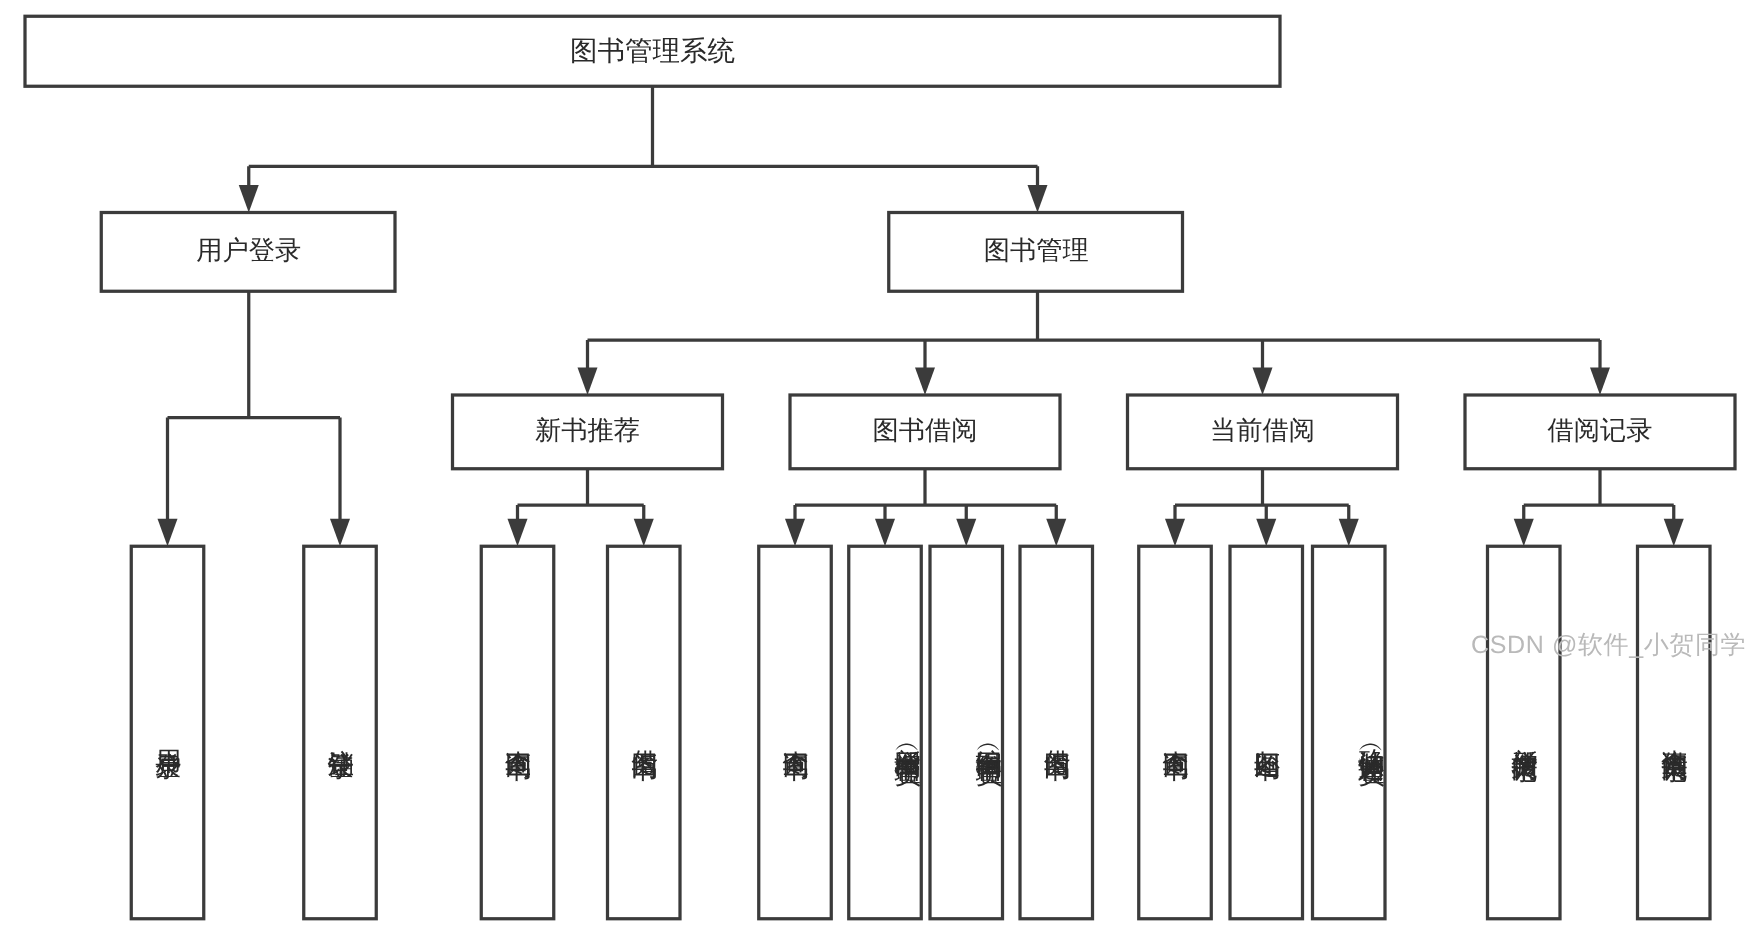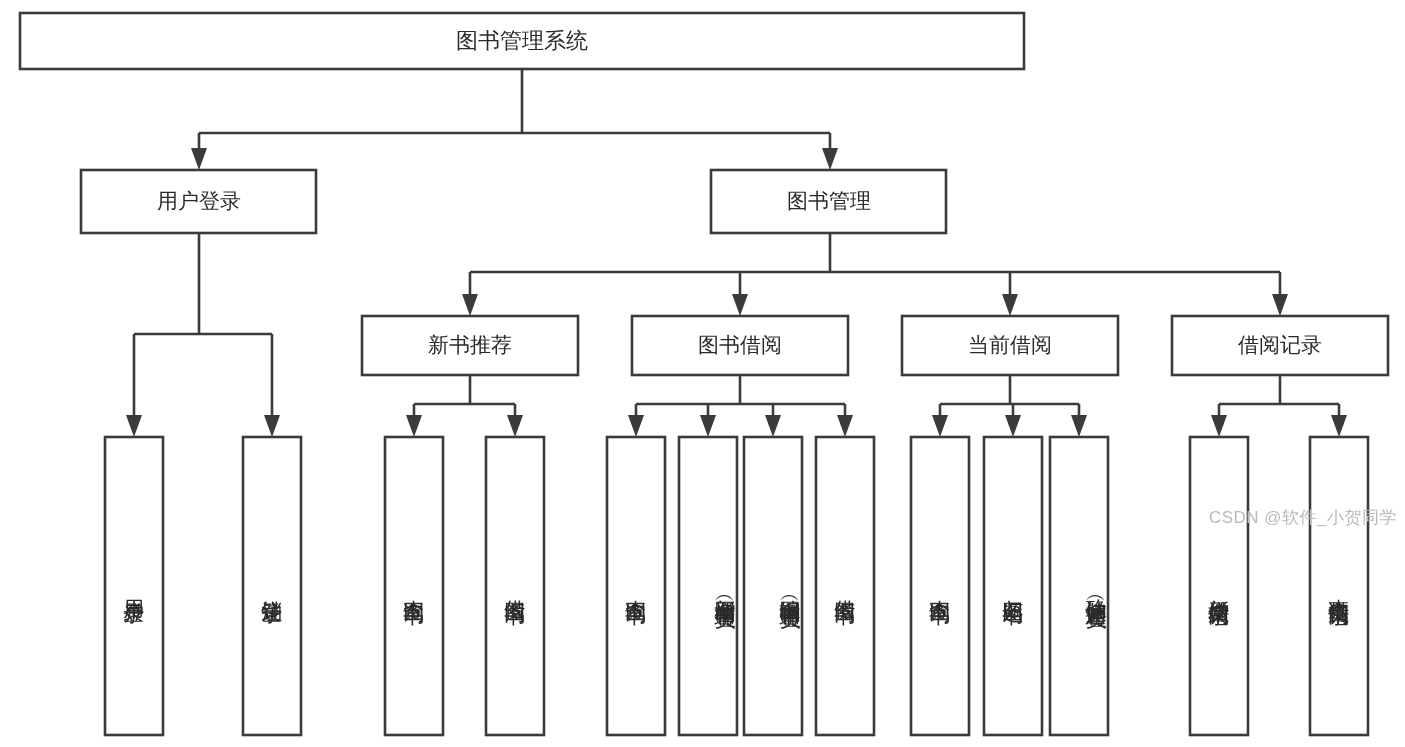--- a/index.html
+++ b/index.html
@@ -66,21 +66,21 @@
     letter-spacing: 1.5px;
     text-align: center;
     white-space: nowrap;
     pointer-events: none;
   }
   .watermark {
     position: absolute;
     right: 8px;
     bottom: 6px;
     font-family: "Liberation Sans", "DejaVu Sans", sans-serif;
-    font-size: 17px;
+    font-size: 20px;
     color: #b9b9b9;
     letter-spacing: 0.5px;
     white-space: nowrap;
   }
 </style>
 </head>
 <body>
 
 <div id="diagram-root">
 

